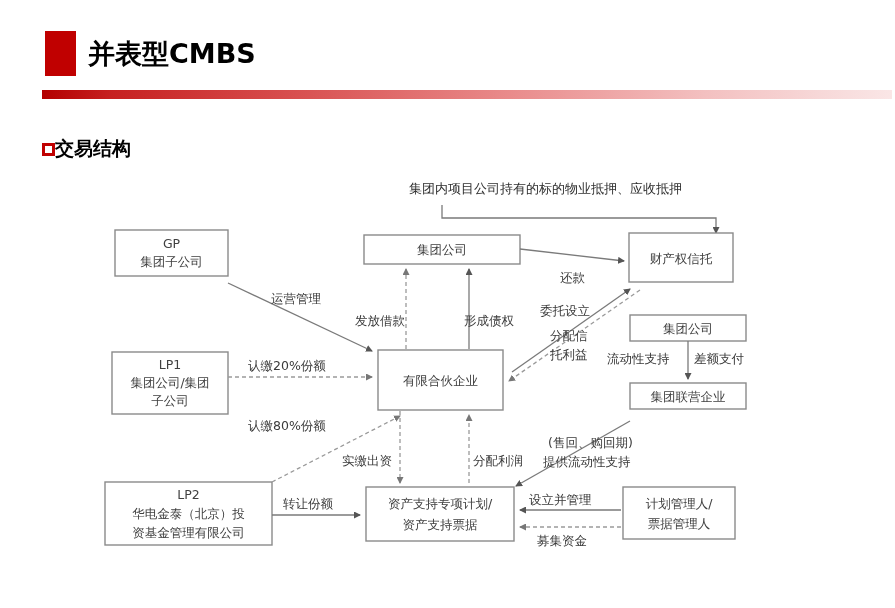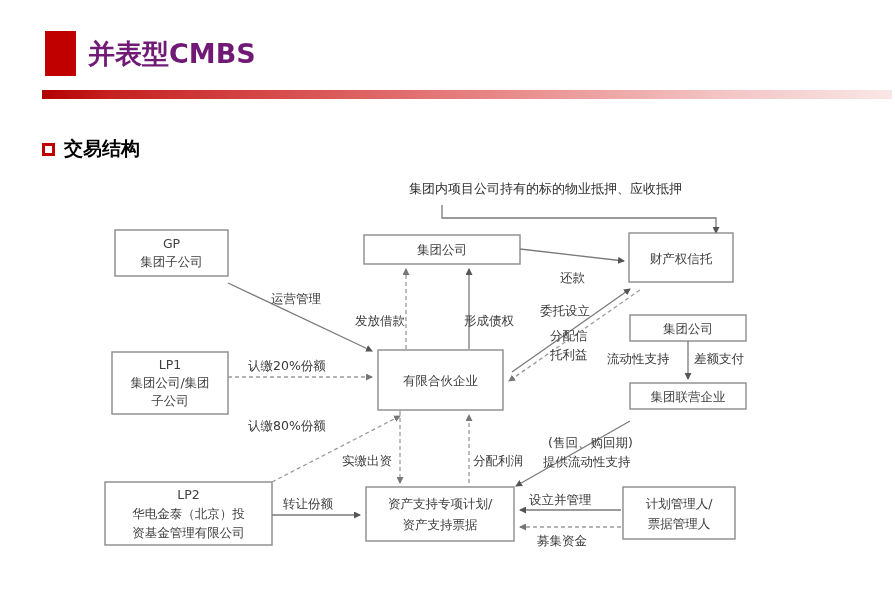--- a/index.html
+++ b/index.html
@@ -12,33 +12,33 @@
   }
   .slide{position:absolute;inset:0;}
 
   
   .title-marker{
     position:absolute;left:45px;top:31px;width:31px;height:45px;
     background:#C00000;
   }
   .title-text{
     position:absolute;left:88px;top:36px;
-    font-size:27px;font-weight:bold;color:#701a75;
+    font-size:27px;font-weight:bold;color:#000000;
     font-family:"DejaVu Sans","Liberation Sans",sans-serif;
     letter-spacing:0px;white-space:nowrap;
   }
   .title-rule{
     position:absolute;left:42px;top:90px;width:850px;height:9px;
     background:linear-gradient(to right,#B30000 0%,#C62020 8%,#D85050 30%,#E98B8B 55%,#F3C0C0 78%,#F8DEDE 95%,#FAE6E6 100%);
   }
 
   
   .section-head{
     position:absolute;left:42px;top:136px;
-    display:flex;align-items:center;gap:9px;
+    display:flex;align-items:center;
   }
   .bullet-square{
     width:13px;height:13px;border:3px solid #C00000;background:#ffffff;
     box-sizing:border-box;flex:0 0 auto;
   }
   .section-label{
     font-size:19px;font-weight:bold;color:#000000;
     font-family:"DejaVu Sans","Liberation Sans",sans-serif;
     white-space:nowrap;
   }

